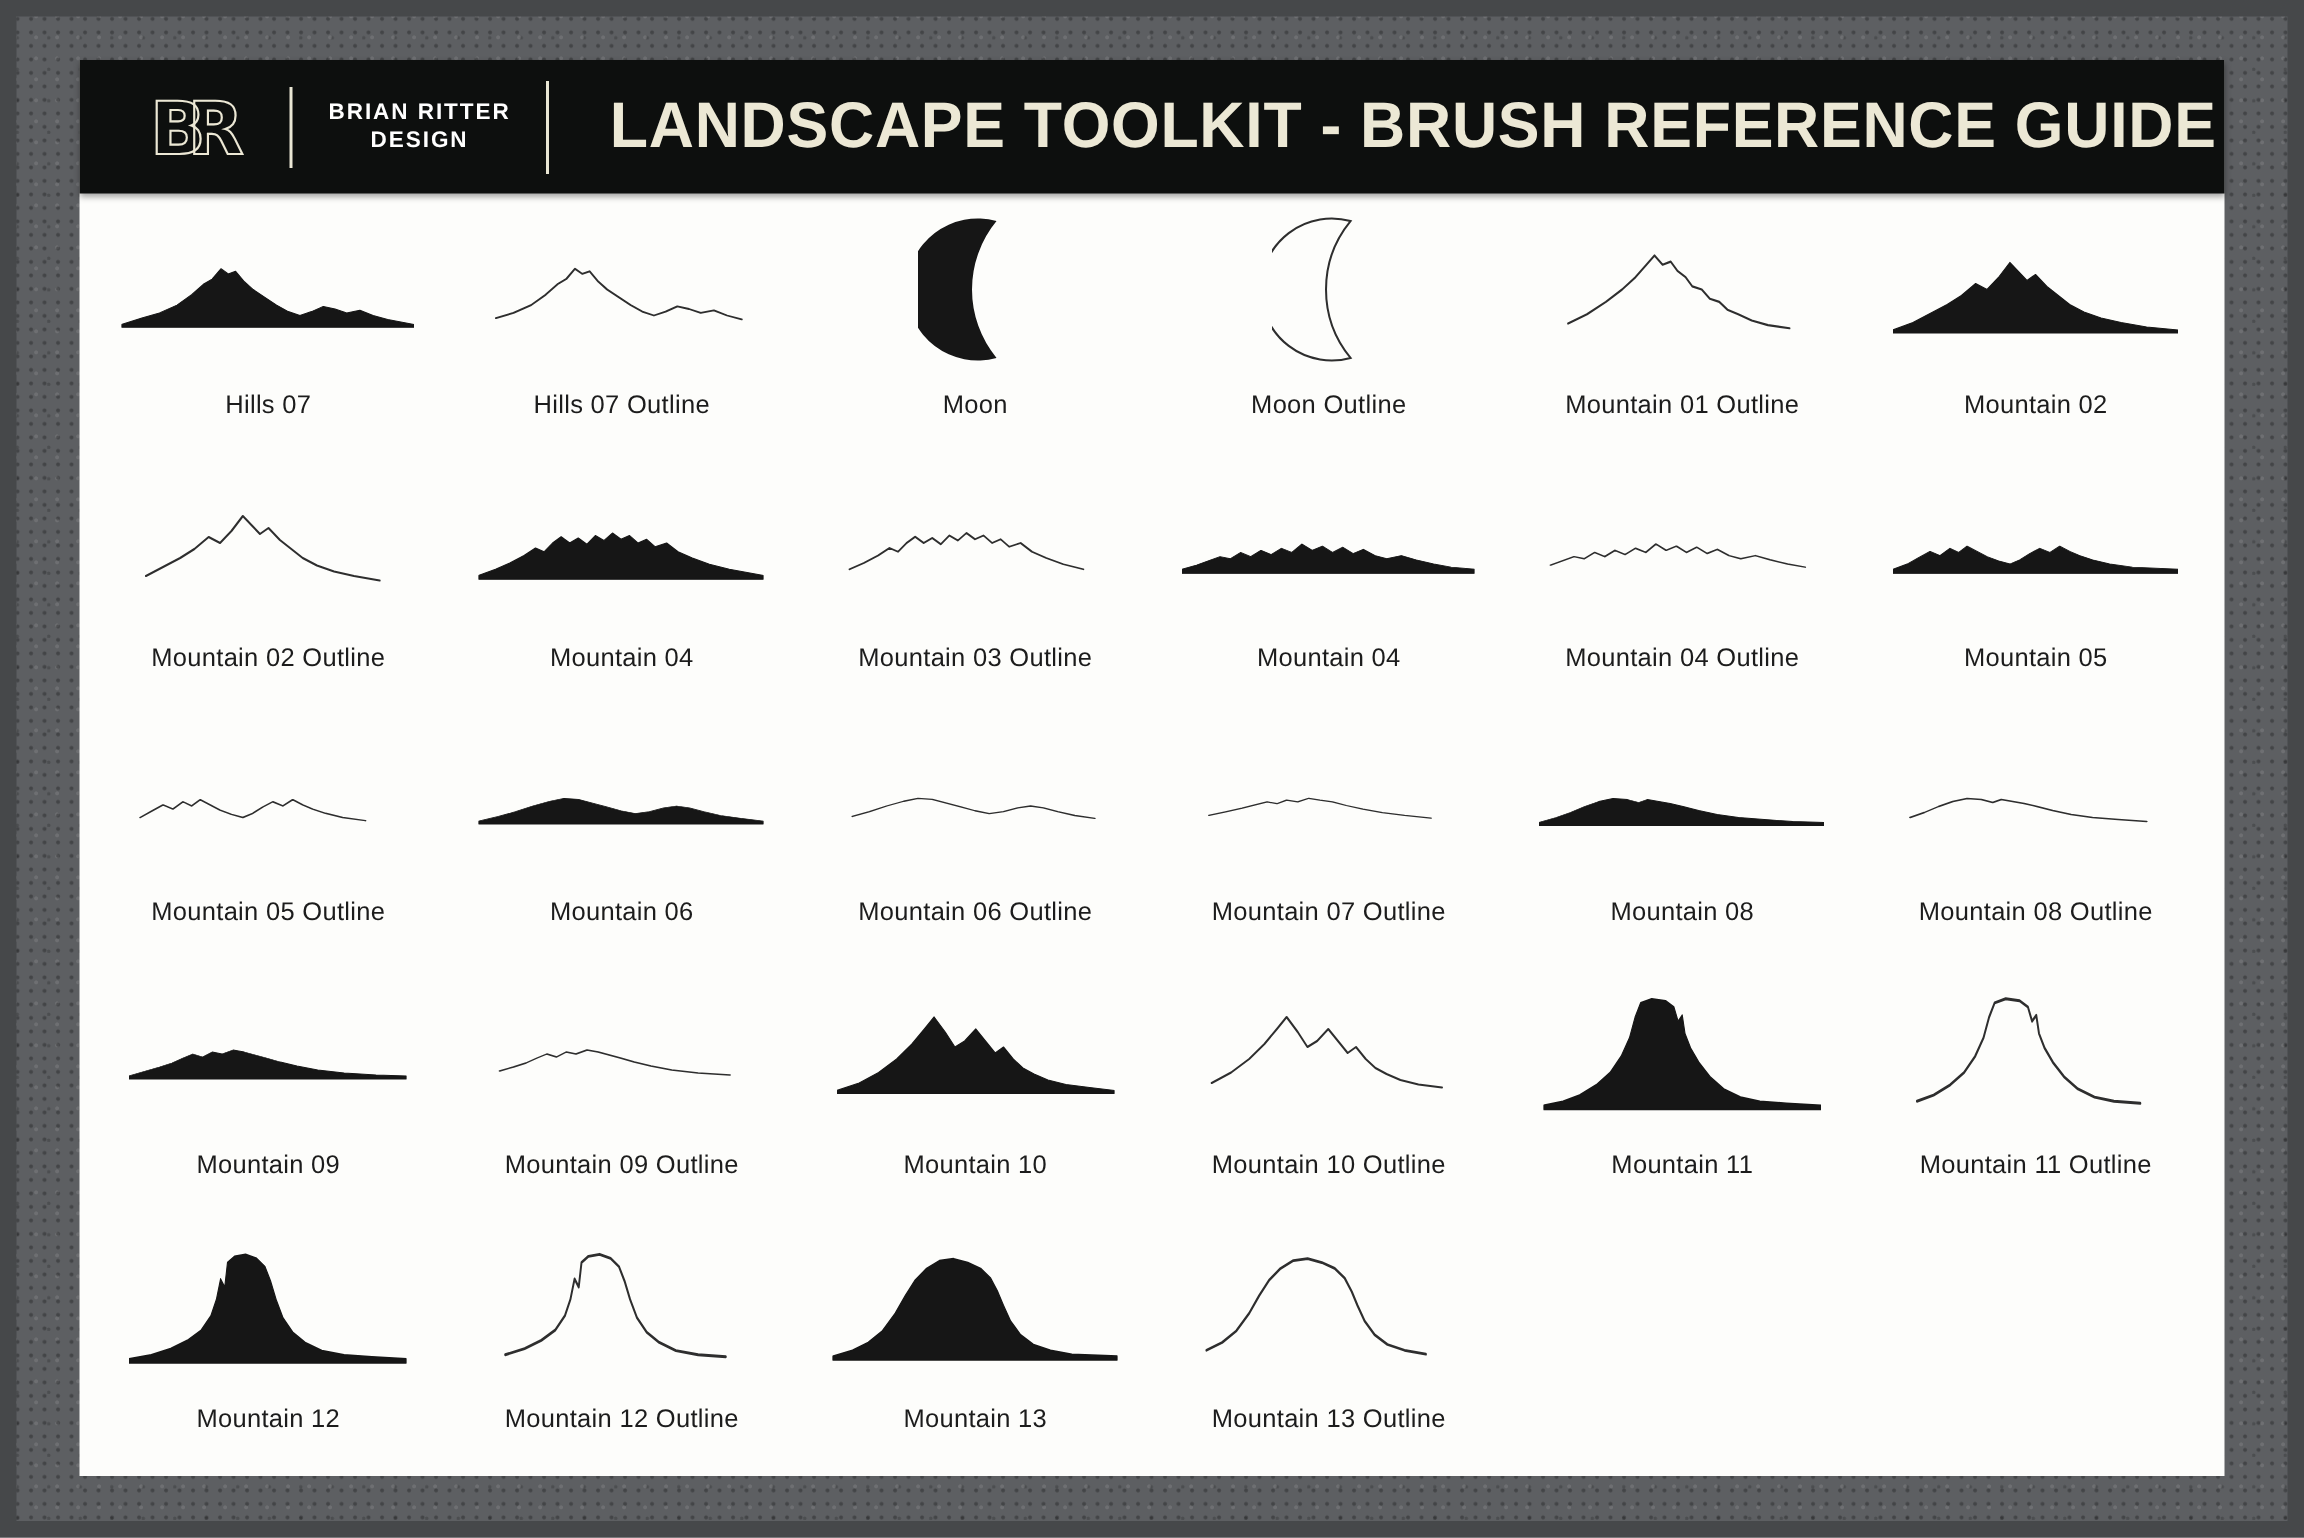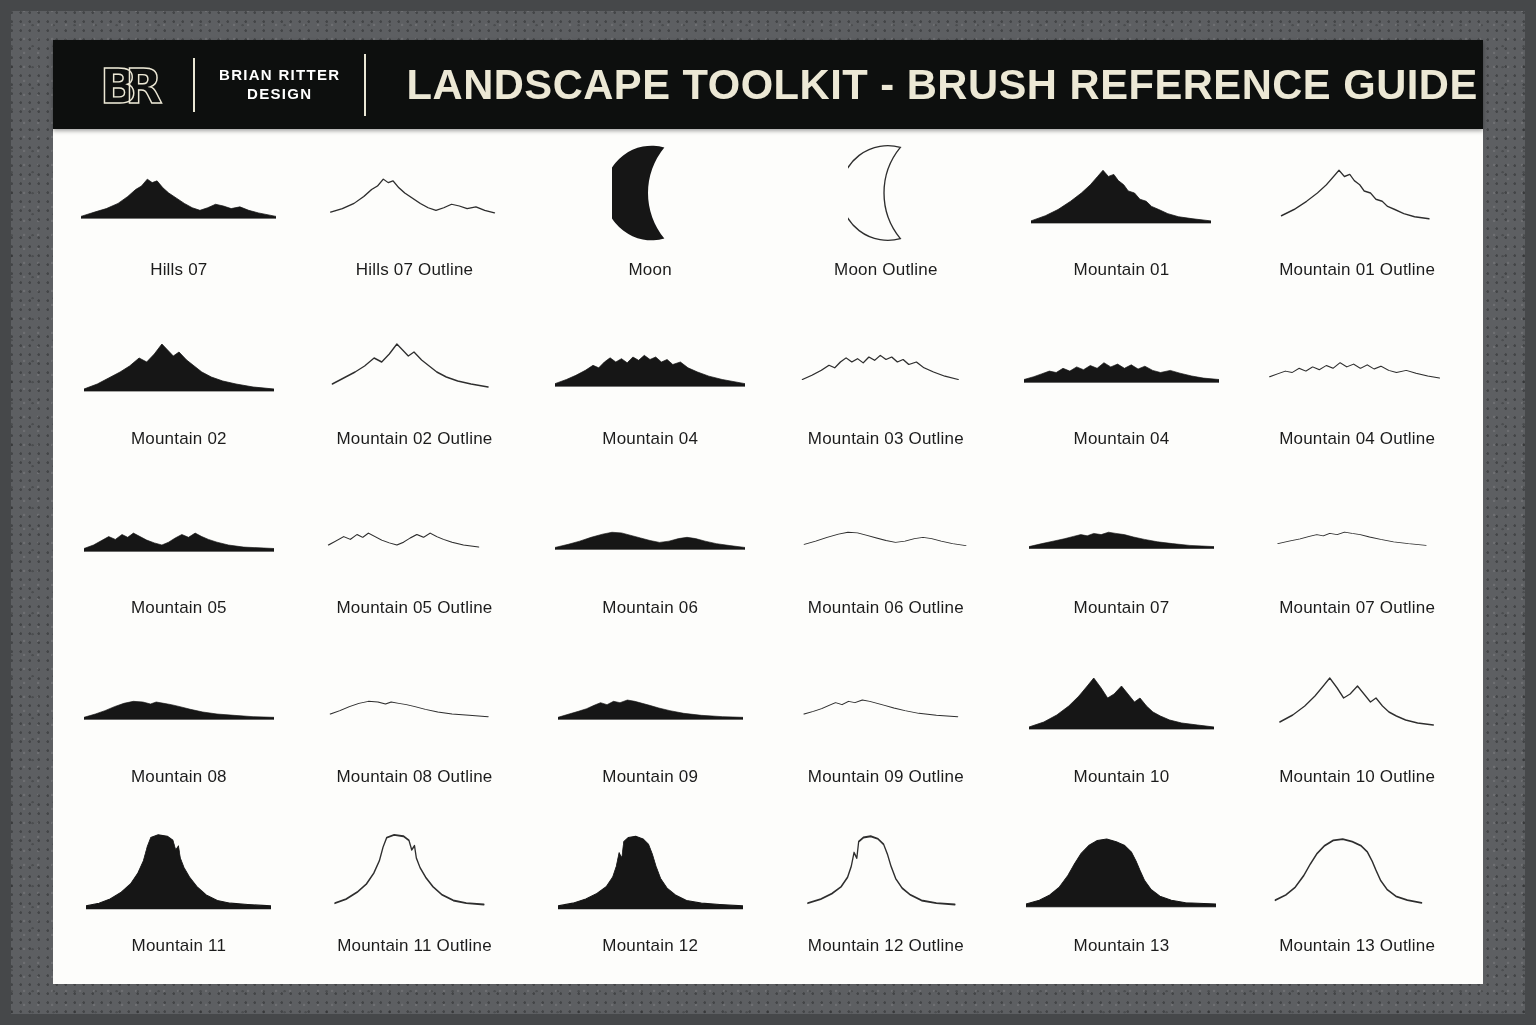--- a/index.html
+++ b/index.html
@@ -140,28 +140,20 @@
         <div class="shape-box">
           <svg width="76" height="112" viewBox="0 0 90 120">
             <path fill="none" stroke="#2e2e2e" stroke-width="1.6" d="M 62,6 A 56,56 0 1 0 62,114 A 85,85 0 0 1 62,6 Z"></path>
           </svg>
         </div>
         <div class="cell-label">Moon Outline</div>
       </div>
       <div class="cell">
         <div class="shape-box">
           <svg width="180" height="62" viewBox="0 0 200 60" preserveAspectRatio="none">
-            <path fill="#161616" stroke="#161616" stroke-width="0.8" stroke-linejoin="round" d="M 0,57 L 16,52 L 30,46 L 44,38 L 56,30 L 66,22 L 74,14 L 80,8 L 86,14 L 92,12 L 97,18 L 103,22 L 108,28 L 115,30 L 121,36 L 128,38 L 134,43 L 142,46 L 152,50 L 164,53 L 180,55 L 200,57 L 200,59 L 0,59 Z"></path>
-          </svg>
-        </div>
-        <div class="cell-label">Mountain 01</div>
-      </div>
-      <div class="cell">
-        <div class="shape-box">
-          <svg width="180" height="62" viewBox="0 0 200 60" preserveAspectRatio="none">
             <path fill="none" stroke="#2e2e2e" stroke-width="1.4" stroke-linejoin="round" stroke-linecap="round" d="M 16,52 L 30,46 L 44,38 L 56,30 L 66,22 L 74,14 L 80,8 L 86,14 L 92,12 L 97,18 L 103,22 L 108,28 L 115,30 L 121,36 L 128,38 L 134,43 L 142,46 L 152,50 L 164,53 L 180,55"></path>
           </svg>
         </div>
         <div class="cell-label">Mountain 01 Outline</div>
       </div>
       <div class="cell">
         <div class="shape-box">
           <svg width="190" height="60" viewBox="0 0 200 60" preserveAspectRatio="none">
             <path fill="#161616" stroke="#161616" stroke-width="0.8" stroke-linejoin="round" d="M 0,57 L 14,52 L 26,46 L 38,40 L 48,34 L 58,26 L 66,30 L 74,22 L 82,12 L 88,18 L 94,24 L 100,20 L 108,28 L 116,34 L 124,40 L 134,45 L 146,49 L 160,52 L 178,55 L 200,57 L 200,59 L 0,59 Z"></path>
           </svg>
@@ -232,28 +224,20 @@
         </div>
         <div class="cell-label">Mountain 06</div>
       </div>
       <div class="cell">
         <div class="shape-box">
           <svg width="190" height="38" viewBox="0 0 200 60" preserveAspectRatio="none">
             <path fill="none" stroke="#2e2e2e" stroke-width="1.4" stroke-linejoin="round" stroke-linecap="round" d="M 14,51 L 26,46 L 38,40 L 50,35 L 60,32 L 70,33 L 80,37 L 90,41 L 100,45 L 110,48 L 120,46 L 130,42 L 139,40 L 148,42 L 158,46 L 170,50 L 184,53"></path>
           </svg>
         </div>
         <div class="cell-label">Mountain 06 Outline</div>
-      </div>
-      <div class="cell">
-        <div class="shape-box">
-          <svg width="185" height="36" viewBox="0 0 200 60" preserveAspectRatio="none">
-            <path fill="#161616" stroke="#161616" stroke-width="0.8" stroke-linejoin="round" d="M 0,56 L 14,51 L 26,47 L 38,43 L 48,39 L 56,36 L 63,38 L 70,34 L 78,36 L 86,32 L 94,34 L 103,36 L 113,40 L 125,44 L 139,48 L 155,51 L 174,54 L 200,56 L 200,59 L 0,59 Z"></path>
-          </svg>
-        </div>
-        <div class="cell-label">Mountain 07</div>
       </div>
       <div class="cell">
         <div class="shape-box">
           <svg width="185" height="36" viewBox="0 0 200 60" preserveAspectRatio="none">
             <path fill="none" stroke="#2e2e2e" stroke-width="1.4" stroke-linejoin="round" stroke-linecap="round" d="M 14,51 L 26,47 L 38,43 L 48,39 L 56,36 L 63,38 L 70,34 L 78,36 L 86,32 L 94,34 L 103,36 L 113,40 L 125,44 L 139,48 L 155,51 L 174,54"></path>
           </svg>
         </div>
         <div class="cell-label">Mountain 07 Outline</div>
       </div>
       <div class="cell">

